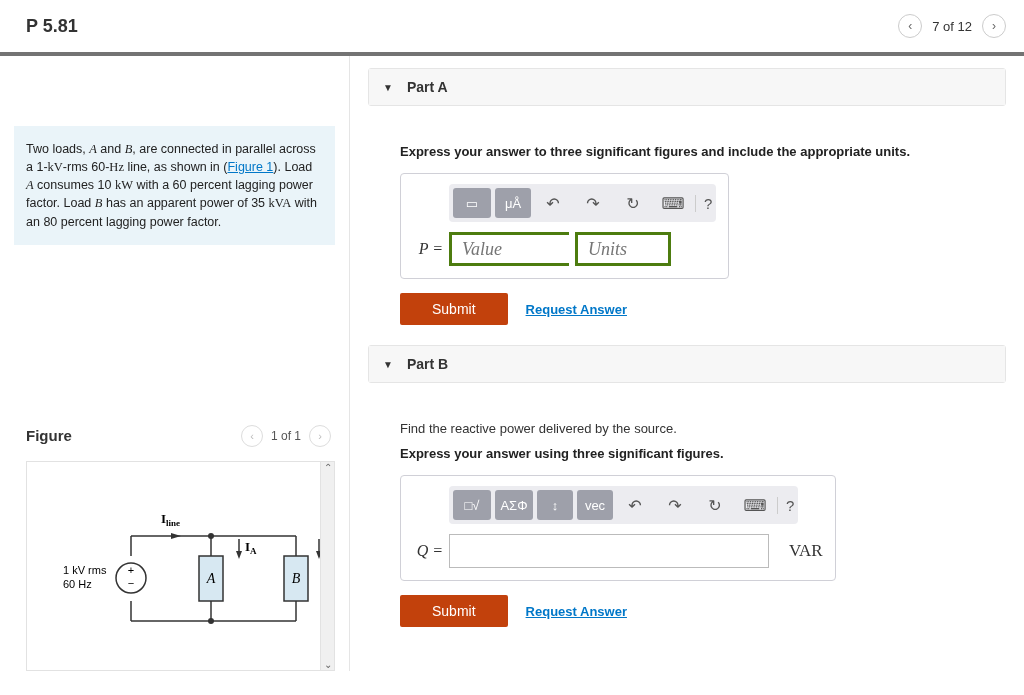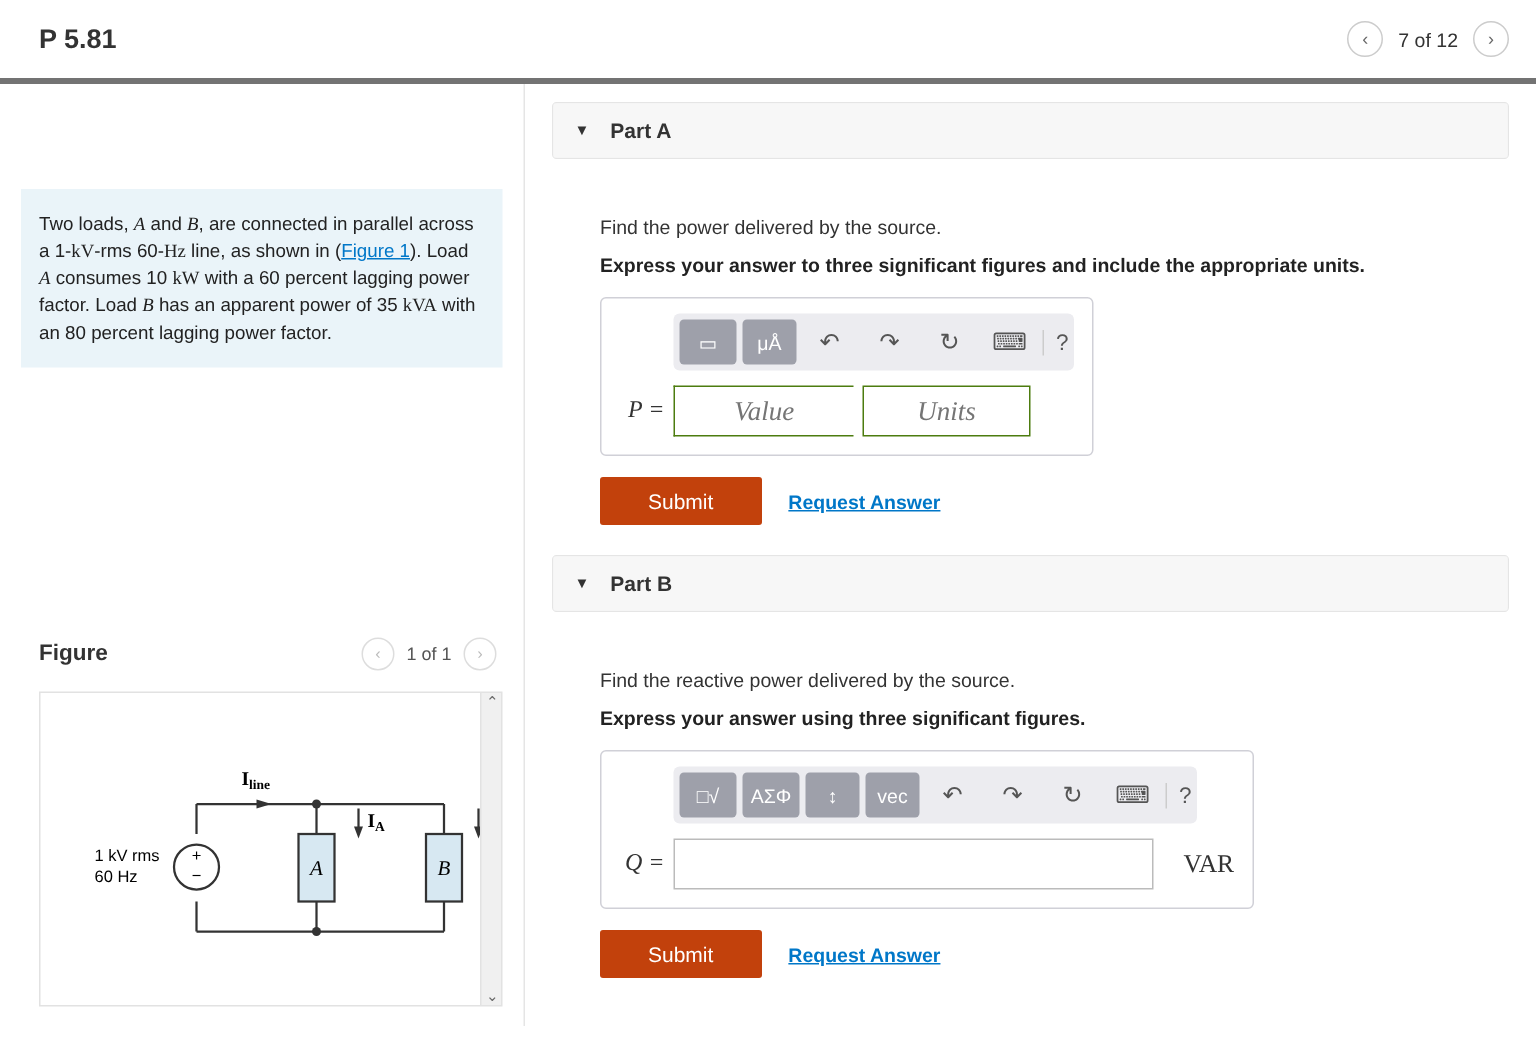--- a/index.html
+++ b/index.html
@@ -35,23 +35,23 @@
 .prompt { font-size: 13px; color: #333; margin-bottom: 10px; }
 .instr { font-size: 13px; color: #222; font-weight: bold; margin-bottom: 14px; }
 .answer-frame { border: 1px solid #d0d0d7; border-radius: 4px; display: inline-block; padding: 10px 12px 12px 12px; }
 .toolbar { background: #ececf0; border-radius: 4px; display: inline-flex; align-items: center; gap: 4px; padding: 4px; margin-bottom: 10px; margin-left: 36px; }
 .toolbar .tbtn { width: 36px; height: 30px; background: #9ea0aa; border-radius: 3px; display: inline-flex; align-items: center; justify-content: center; color: #fff; font-size: 13px; cursor: pointer; }
 .toolbar .tbtn.light { background: transparent; color: #555; font-size: 16px; }
 .toolbar .tbtn.wide { width: 38px; }
 .toolbar .help { background: transparent; color: #555; border-left: 1px solid #ccc; padding-left: 8px; font-size: 15px; cursor:pointer; }
 .input-row { display: flex; align-items: center; gap: 6px; }
 .var-label { font-family: Georgia, serif; font-style: italic; font-size: 16px; min-width: 30px; text-align: right; }
-.value-input, .units-input { height: 34px; border: 1px solid #4d7c0f; font-family: Georgia, serif; font-style: italic; font-size: 18px; color: #999; padding: 0 10px; background: #fff; text-align: center; }
+.value-input, .units-input { height: 34px; border: 3px solid #4d7c0f; font-family: Georgia, serif; font-style: italic; font-size: 18px; color: #999; padding: 0 10px; background: #fff; }
 .value-input { width: 120px; border-right: none; }
-.units-input { width: 112px; }
+.units-input { width: 96px; }
 .big-input { height: 34px; border: 1px solid #bbb; width: 320px; background: #fff; }
 .unit-suffix { font-family: Georgia, serif; font-size: 17px; margin-left: 14px; }
 .submit-row { margin-top: 14px; display: flex; align-items: center; gap: 18px; }
 .submit-btn { background: #c2410c; color: #fff; border: none; padding: 8px 32px; font-size: 14px; cursor: pointer; border-radius: 2px; }
 .req-link { color: #0077c8; text-decoration: underline; font-weight: bold; font-size: 13px; cursor: pointer; }
 svg { display:block; }
 </style>
 </head>
 <body>
 
@@ -123,21 +123,20 @@
 
   <div class="right-col">
 
     <div class="part-box">
       <div class="part-header">
         <span class="arrow">▼</span>
         <span>Part A</span>
       </div>
     </div>
     <div class="part-body">
-      <div class="prompt">Find the power delivered by the source.</div>
       <div class="instr">Express your answer to three significant figures and include the appropriate units.</div>
       <div class="answer-frame">
         <div class="toolbar">
           <span class="tbtn wide">▭</span>
           <span class="tbtn">μÅ</span>
           <span class="tbtn light">↶</span>
           <span class="tbtn light">↷</span>
           <span class="tbtn light">↻</span>
           <span class="tbtn light">⌨</span>
           <span class="help">?</span>

